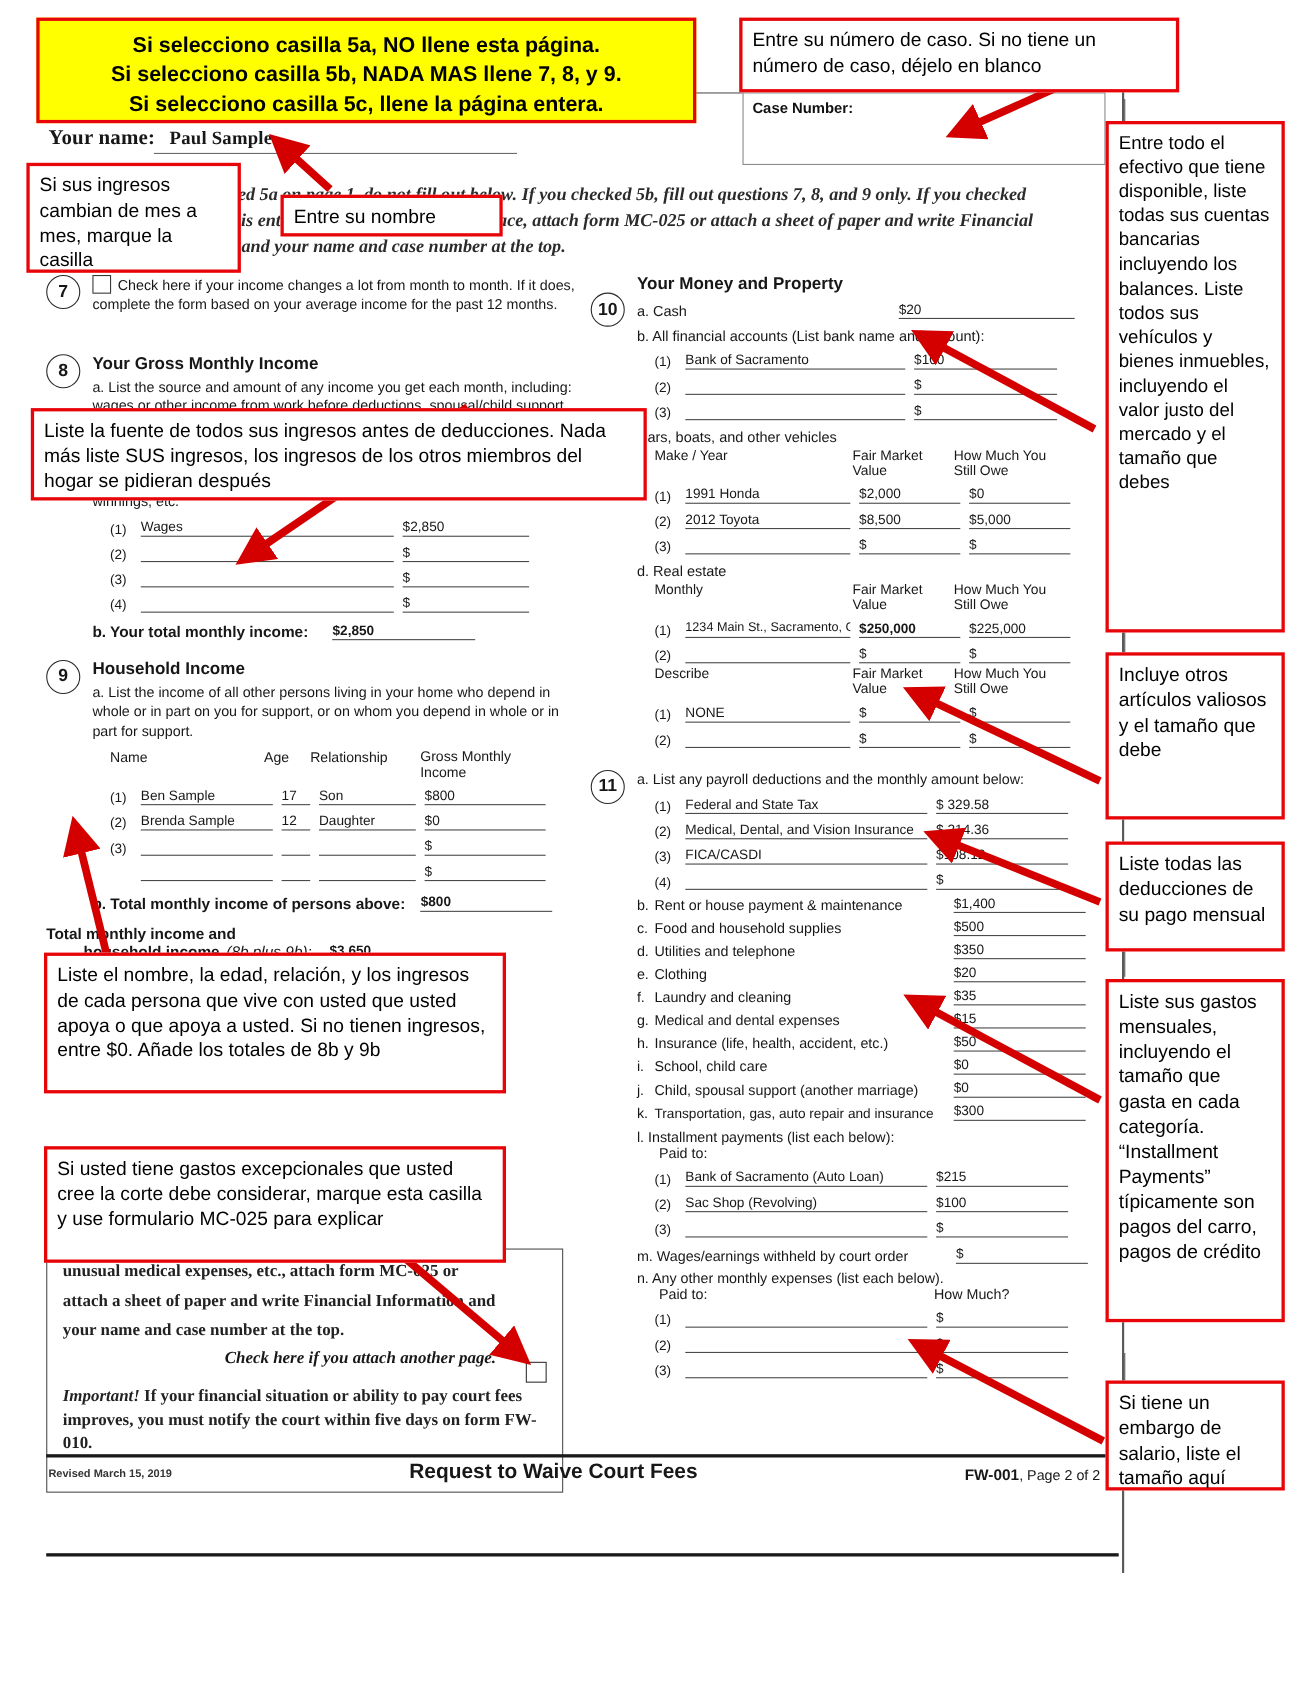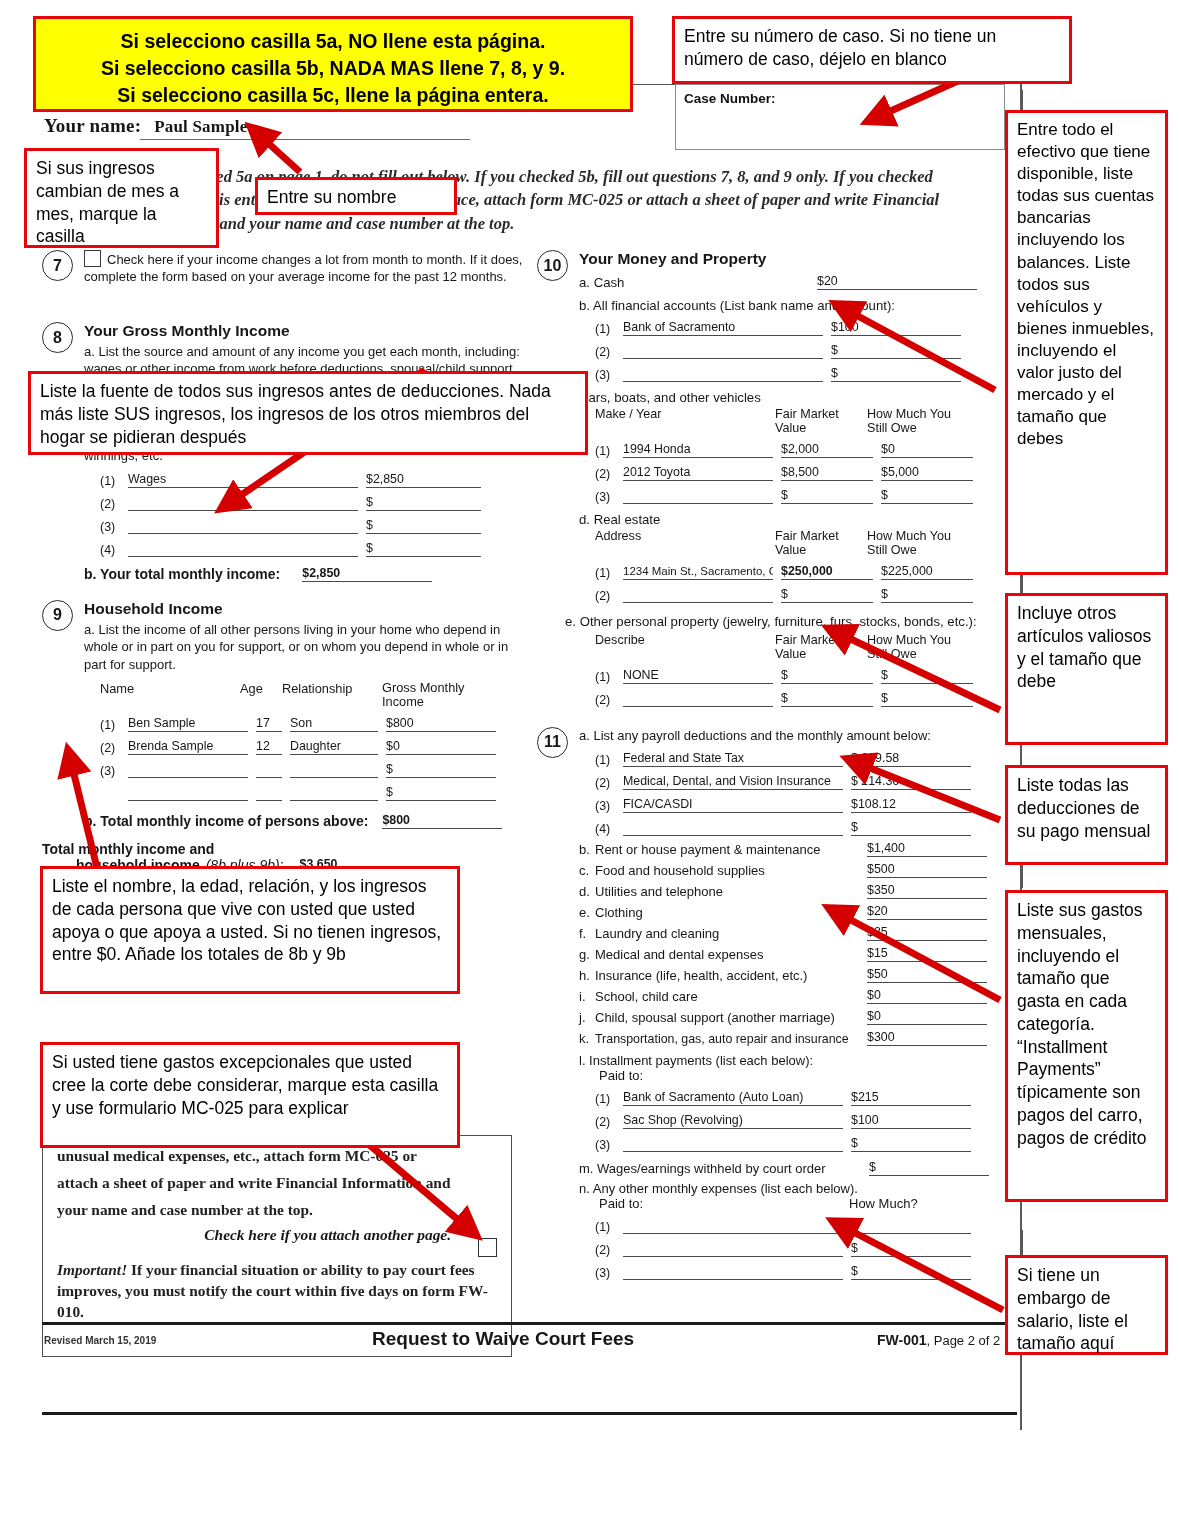--- a/index.html
+++ b/index.html
@@ -298,21 +298,21 @@
     <div class="chk-here">Check here if you attach another page.</div>
     <div class="attach-chk"></div>
     <p style="margin-top:16px;">
       <em style="font-weight:bold;">Important!</em><span> If your financial situation or ability to pay court fees improves, you must notify the court within five days on form FW-010.</span>
     </p>
   </div>
 
   <div class="col-right">
 
     <div style="position:relative;">
-      <div class="qnum" style="top:0;">10</div>
+      <div class="qnum" style="top:16px;">10</div>
       <div class="qbody">
         <div class="qtitle">Your Money and Property</div>
 
         <div class="line-row" style="margin-top:6px;">
           <span style="width:180px; font-size:13.2px;">a.  Cash</span>
           <span class="ln" style="width:160px; margin-left:58px;">$20</span>
         </div>
 
         <div style="font-size:13.2px; margin-top:8px;">b.  All financial accounts (List bank name and amount):</div>
         <div class="ind">
@@ -335,60 +335,59 @@
 
         <div style="font-size:13.2px; margin-top:8px;">Cars, boats, and other vehicles</div>
         <div class="ind">
           <div style="display:flex; font-size:12.6px; line-height:1.12; margin-top:2px;">
             <span style="width:180px;">Make / Year</span>
             <span style="width:92px;">Fair Market Value</span>
             <span style="width:100px;">How Much You Still Owe</span>
           </div>
           <div class="line-row">
             <span class="idx">(1)</span>
-            <span class="ln" style="width:150px;">1994 Honda</span>
+            <span class="ln" style="width:150px;">1991 Honda</span>
             <span class="ln" style="width:92px;">$2,000</span>
             <span class="ln" style="width:92px;">$0</span>
           </div>
           <div class="line-row">
             <span class="idx">(2)</span>
             <span class="ln" style="width:150px;">2012 Toyota</span>
             <span class="ln" style="width:92px;">$8,500</span>
             <span class="ln" style="width:92px;">$5,000</span>
           </div>
           <div class="line-row">
             <span class="idx">(3)</span>
             <span class="ln" style="width:150px;"></span>
             <span class="ln" style="width:92px;">$</span>
             <span class="ln" style="width:92px;">$</span>
           </div>
         </div>
 
         <div style="font-size:13.2px; margin-top:8px;">d.  Real estate</div>
         <div class="ind">
           <div style="display:flex; font-size:12.6px; line-height:1.12; margin-top:2px;">
-            <span style="width:180px;">Address</span>
+            <span style="width:180px;">Monthly</span>
             <span style="width:92px;">Fair Market Value</span>
             <span style="width:100px;">How Much You Still Owe</span>
           </div>
           <div class="line-row">
             <span class="idx">(1)</span>
             <span class="ln" style="width:150px; font-size:11.5px;">1234 Main St., Sacramento, CA</span>
             <span class="ln" style="width:92px;font-weight:bold;">$250,000</span>
             <span class="ln" style="width:92px;">$225,000</span>
           </div>
           <div class="line-row">
             <span class="idx">(2)</span>
             <span class="ln" style="width:150px;"></span>
             <span class="ln" style="width:92px;">$</span>
             <span class="ln" style="width:92px;">$</span>
           </div>
         </div>
 
-        <div style="font-size:13.2px; margin-top:10px; margin-left:-14px; line-height:1.3;">e. Other personal property (jewelry, furniture, furs, stocks, bonds, etc.):</div>
         <div class="ind">
           <div style="display:flex; font-size:12.6px; line-height:1.12; margin-top:2px;">
             <span style="width:180px;">Describe</span>
             <span style="width:92px;">Fair Market Value</span>
             <span style="width:100px;">How Much You Still Owe</span>
           </div>
           <div class="line-row">
             <span class="idx">(1)</span>
             <span class="ln" style="width:150px;">NONE</span>
             <span class="ln" style="width:92px;">$</span>

